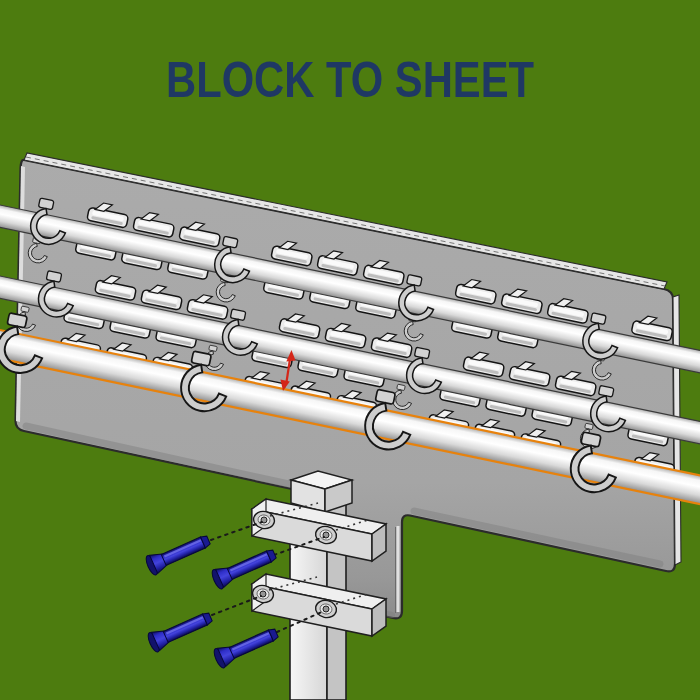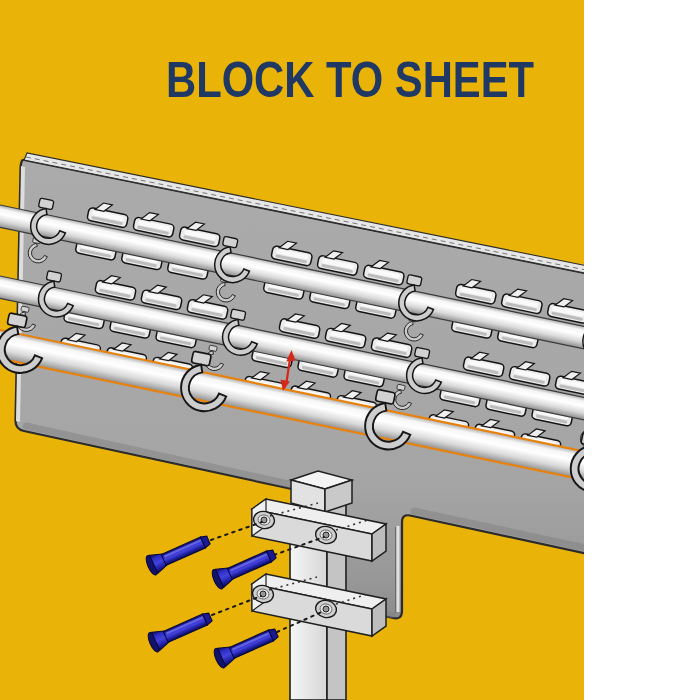--- a/index.html
+++ b/index.html
@@ -1,16 +1,16 @@
 <!DOCTYPE html>
 <html><head>
 <meta charset="utf-8">
 <style>
   html,body{margin:0;padding:0;background:#FFFFFF;}
-  .stage{position:relative;width:584px;height:700px;background:#eab308;overflow:hidden;}
+  .stage{position:relative;width:700px;height:700px;background:#4d7c0f;overflow:hidden;}
   svg{display:block;}
   .title-text{font-family:"Liberation Sans", sans-serif;font-weight:700;font-size:50px;}
 </style>
 </head>
 <body>
 
 <div class="stage">
 <svg width="700" height="700" viewBox="0 0 700 700">
   <defs>
     <linearGradient id="sheetGrad" x1="0" y1="150" x2="0" y2="625" gradientUnits="userSpaceOnUse">

